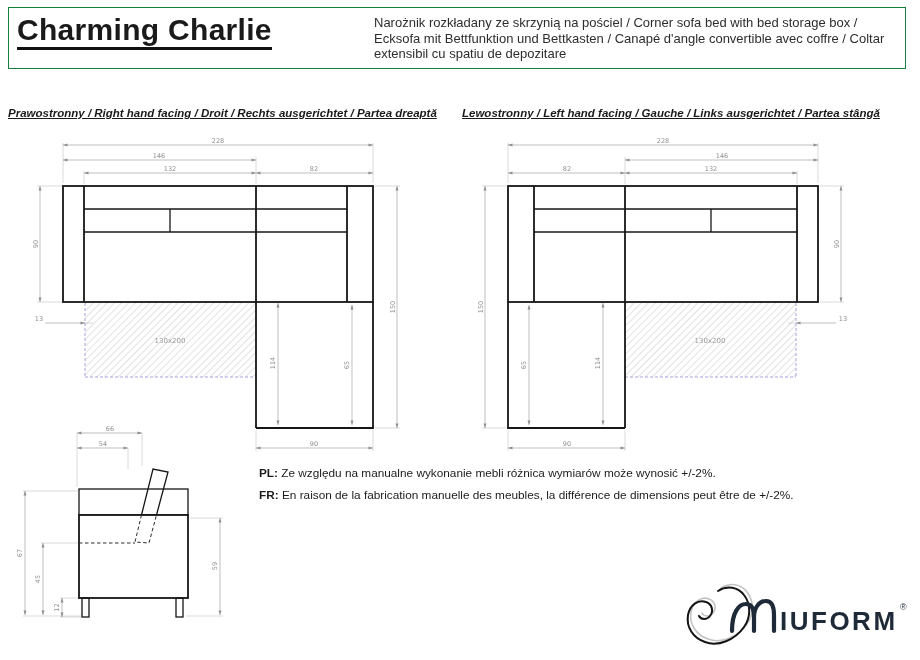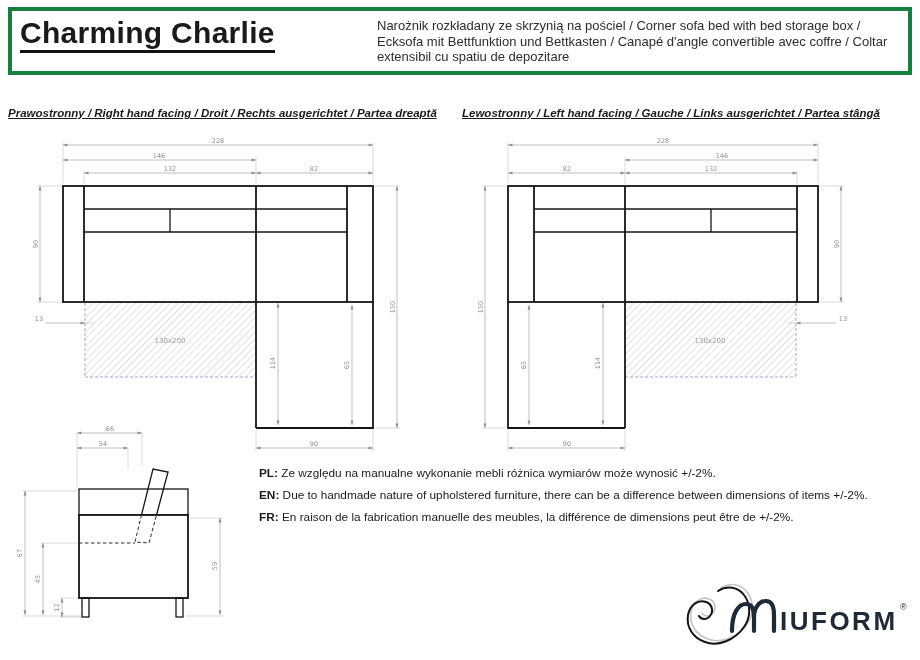--- a/index.html
+++ b/index.html
@@ -1,20 +1,20 @@
 <!DOCTYPE html>
 <html><head>
 <meta charset="utf-8">
 <style>
   html,body{margin:0;padding:0;background:#fff;}
   body{width:920px;height:660px;position:relative;overflow:hidden;
        font-family:"Liberation Sans",sans-serif;color:#1a1a1a;}
   .page{position:absolute;inset:0;background:#fff;}
 
-  .header-box{position:absolute;left:8px;top:7px;width:896px;height:60px;border:4px solid #15803d;}
+  .header-box{position:absolute;left:8px;top:7px;width:896px;height:60px;border:1px solid #15803d;}
   .title{position:absolute;left:8px;top:5px;margin:0;font-size:30px;font-weight:700;letter-spacing:.3px;}
   .title span{border-bottom:3px solid #111;padding-bottom:1px;}
   .desc{position:absolute;left:365px;top:7px;width:532px;margin:0;font-size:13px;line-height:15.5px;color:#2d2d2d;}
 
   .section-label{position:absolute;top:107px;font-size:11.5px;font-style:italic;font-weight:600;
                  text-decoration:underline;color:#1a1a1a;}
   .sl-left{left:8px;}
   .sl-right{left:462px;}
 
   .diagram{position:absolute;}
@@ -268,21 +268,20 @@
       <rect class="o2 fw" x="79" y="95" width="109" height="83" fill="#fff"></rect>
       <polyline class="dash-k" points="141.5,95 135,122 149,123 156.5,95"></polyline>
       <line class="dash-k" x1="79" y1="123" x2="135" y2="123"></line>
       <rect class="o15" x="82" y="178" width="7" height="19" fill="#fff"></rect>
       <rect class="o15" x="176" y="178" width="7" height="19" fill="#fff"></rect>
     </g>
   </svg>
 
   <div class="notes">
     <div class="note-row"><b>PL:</b> <span>Ze względu na manualne wykonanie mebli różnica wymiarów może wynosić +/-2%.</span></div>
-    <div class="note-row"><b>EN:</b> <span>Due to handmade nature of upholstered furniture, there can be a difference between dimensions of items +/-2%.</span></div>
     <div class="note-row"><b>FR:</b> <span>En raison de la fabrication manuelle des meubles, la différence de dimensions peut être de +/-2%.</span></div>
   </div>
 
   <div class="logo">
     <svg width="238" height="76" viewBox="0 0 238 76">
       <g>
         <path d="M 38,13 C 47,7 58,9 64,17 C 71,26 71,39 64,49 C 55,62 38,69 25,64 C 13,60 6,49 8,37 C 10,27 18,21 26,24 C 32,26 34,33 30,38 C 27,42 21,42 19,38" transform="translate(3,-3)" fill="none" stroke="#c3c3c3" stroke-width="1.6" stroke-linecap="round"></path>
         <path d="M 38,13 C 47,7 58,9 64,17 C 71,26 71,39 64,49 C 55,62 38,69 25,64 C 13,60 6,49 8,37 C 10,27 18,21 26,24 C 32,26 34,33 30,38 C 27,42 21,42 19,38" fill="none" stroke="#141414" stroke-width="2" stroke-linecap="round"></path>
       </g>
       <g>

